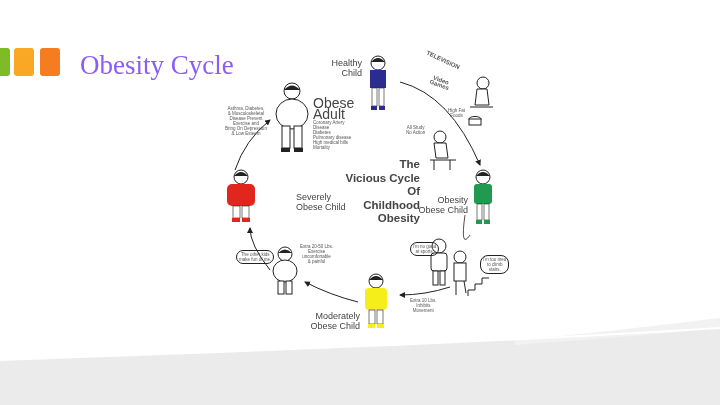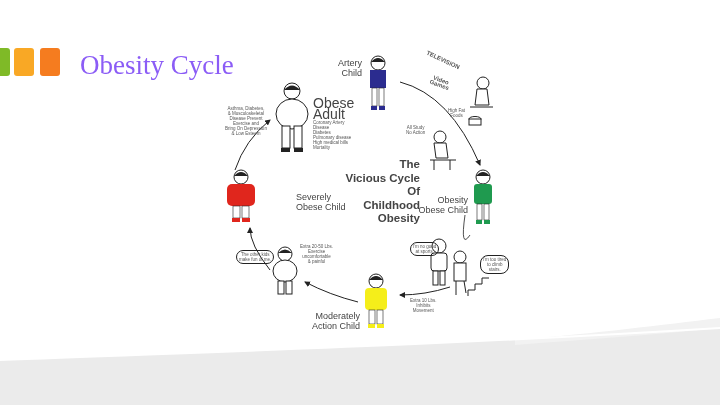--- a/index.html
+++ b/index.html
@@ -45,21 +45,21 @@
 
   <svg class="kid" style="left:155px;top:4px;" width="26" height="58" viewBox="0 0 26 58">
     <circle cx="13" cy="9" r="7" fill="#fff" stroke="#222"></circle>
       <path d="M6 8 Q13 0 20 8" fill="#222"></path>
     <rect x="5" y="16" width="16" height="18" fill="#2b2c8f"></rect>
     <rect x="7" y="34" width="5" height="18" fill="#fff" stroke="#222" stroke-width="0.6"></rect>
       <rect x="14" y="34" width="5" height="18" fill="#fff" stroke="#222" stroke-width="0.6"></rect>
     <rect x="6" y="52" width="6" height="4" fill="#2b2c8f"></rect>
       <rect x="14" y="52" width="6" height="4" fill="#2b2c8f"></rect>
   </svg>
-  <div class="lbl" style="left:120px;top:8px;text-align:right;width:32px;">Artery
+  <div class="lbl" style="left:120px;top:8px;text-align:right;width:32px;">Healthy
 Child</div>
 
   <div class="tiny" style="left:215px;top:8px;font-size:6px;font-weight:bold;transform:rotate(25deg);">TELEVISION</div>
   <div class="tiny" style="left:220px;top:28px;font-size:6px;font-weight:bold;transform:rotate(20deg);">Video
 Games</div>
   <div class="tiny" style="left:238px;top:58px;">High Fat
 Foods</div>
   <div class="tiny" style="left:196px;top:75px;">All Study
 No Action</div>
   <svg class="kid" style="left:255px;top:25px;" width="30" height="40" viewBox="0 0 30 40">
@@ -113,21 +113,21 @@
   <svg class="kid" style="left:152px;top:222px;" width="28" height="58" viewBox="0 0 28 58">
     <circle cx="14" cy="9" r="7" fill="#fff" stroke="#222"></circle>
       <path d="M7 8 Q14 0 21 8" fill="#222"></path>
     <rect x="3" y="16" width="22" height="22" rx="4" fill="#f5ee1a"></rect>
     <rect x="7" y="38" width="6" height="14" fill="#fff" stroke="#222" stroke-width="0.6"></rect>
       <rect x="15" y="38" width="6" height="14" fill="#fff" stroke="#222" stroke-width="0.6"></rect>
     <rect x="6" y="52" width="7" height="4" fill="#f5ee1a"></rect>
       <rect x="15" y="52" width="7" height="4" fill="#f5ee1a"></rect>
   </svg>
   <div class="lbl" style="left:98px;top:261px;text-align:right;width:52px;">Moderately
-Action Child</div>
+Obese Child</div>
 
   <svg class="kid" style="left:60px;top:196px;" width="30" height="52" viewBox="0 0 30 52">
     <circle cx="15" cy="8" r="7" fill="#fff" stroke="#222"></circle>
       <path d="M8 7 Q15 0 22 7" fill="#222"></path>
     <ellipse cx="15" cy="25" rx="12" ry="11" fill="#fff" stroke="#222"></ellipse>
     <rect x="8" y="35" width="6" height="13" fill="#fff" stroke="#222"></rect>
       <rect x="16" y="35" width="6" height="13" fill="#fff" stroke="#222"></rect>
   </svg>
   <div class="tiny" style="left:26px;top:200px;border:0.6px solid #222;border-radius:8px;padding:1px 2px;">The other kids
 make fun of me.</div>

